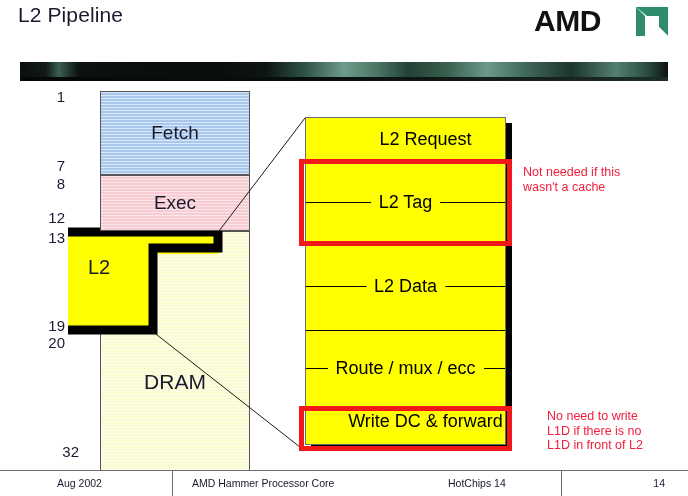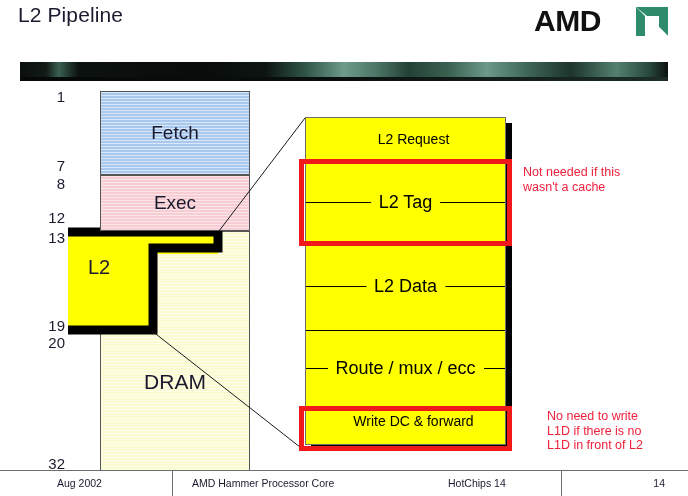--- a/index.html
+++ b/index.html
@@ -146,46 +146,46 @@
     text-align: right;
     width: 26px;
   }
   #tick-1  { left: 39px; top: 88px; }
   #tick-7  { left: 39px; top: 157px; }
   #tick-8  { left: 39px; top: 175px; }
   #tick-12 { left: 39px; top: 209px; }
   #tick-13 { left: 39px; top: 229px; }
   #tick-19 { left: 39px; top: 317px; }
   #tick-20 { left: 39px; top: 334px; }
-  #tick-32 { left: 39px; top: 443px; margin-top: 12px; }
+  #tick-32 { left: 53px; top: 443px; }
 
   
   #right-col-shadow {
     position: absolute;
     left: 311px; top: 123px;
     width: 201px; height: 328px;
     background: #000;
   }
   #right-col {
     position: absolute;
     left: 305px; top: 117px;
     width: 201px; height: 328px;
     background: #ffff00;
     border: 1px solid #6d6d6d;
     box-sizing: border-box;
   }
   .right-row {
     position: absolute;
-    left: 0;
+    left: 12px;
     width: 100%;
     box-sizing: border-box;
     display: flex;
     align-items: center;
     justify-content: center;
-    font-size: 14px;
+    font-size: 18px;
     color: #000;
     padding-left: 16px;
   }
   
   .row-divider {
     position: absolute;
     left: 0;
     width: 100%;
     height: 0;
     border-top: 1px solid #000;

